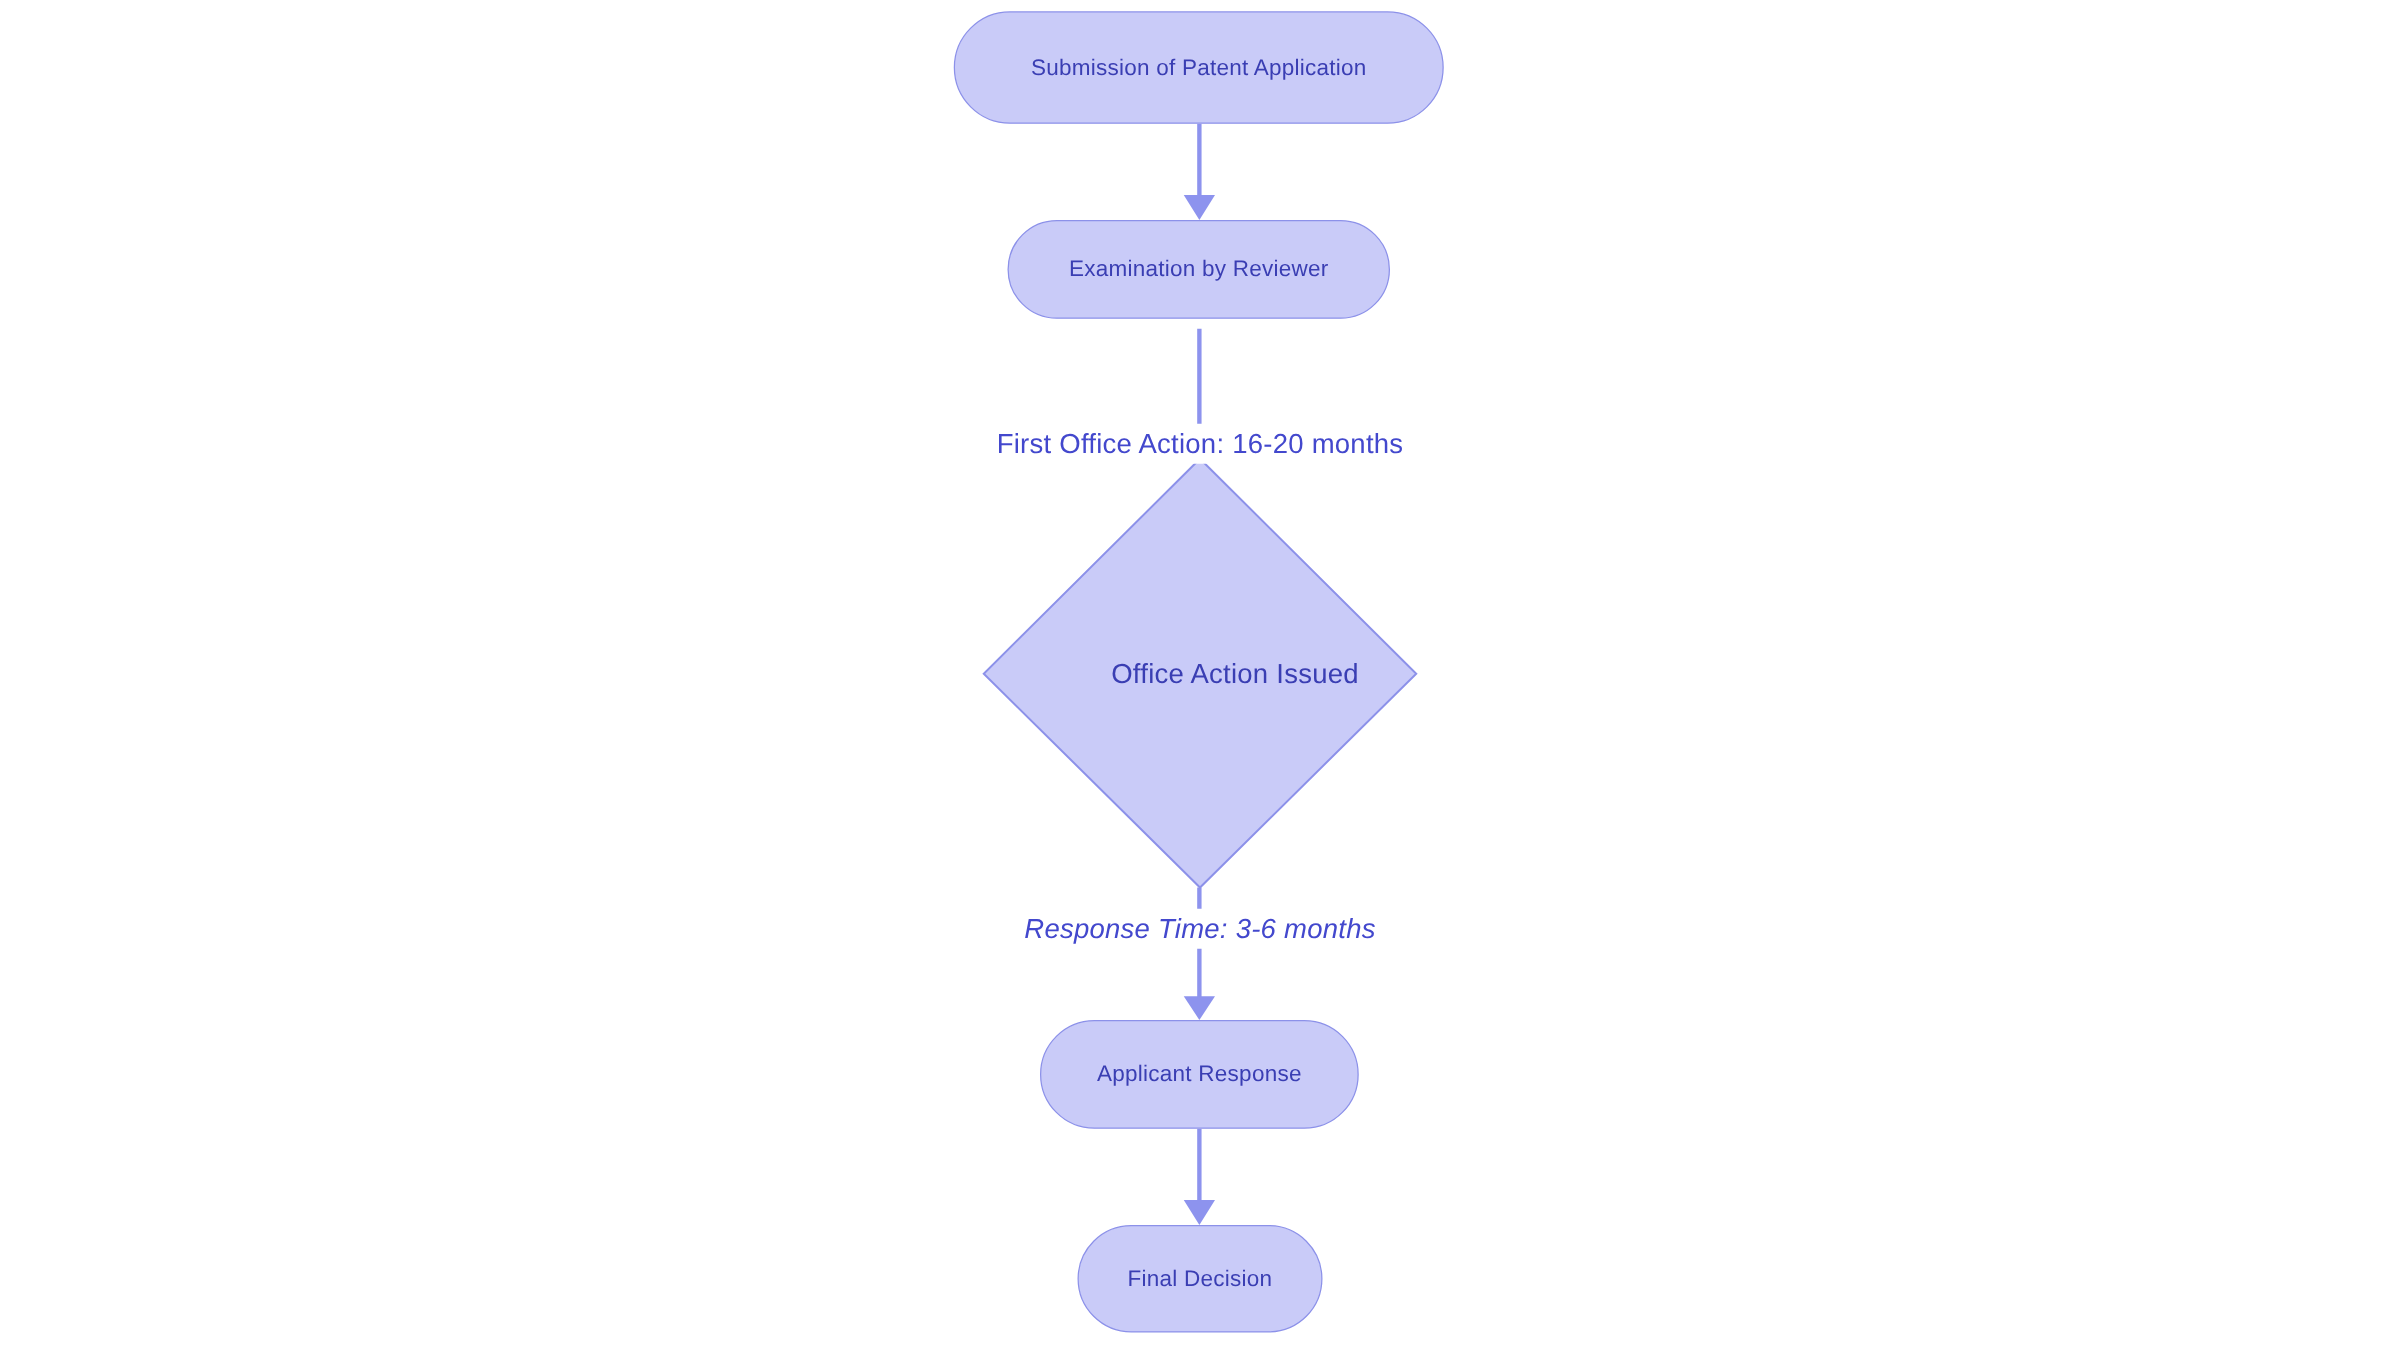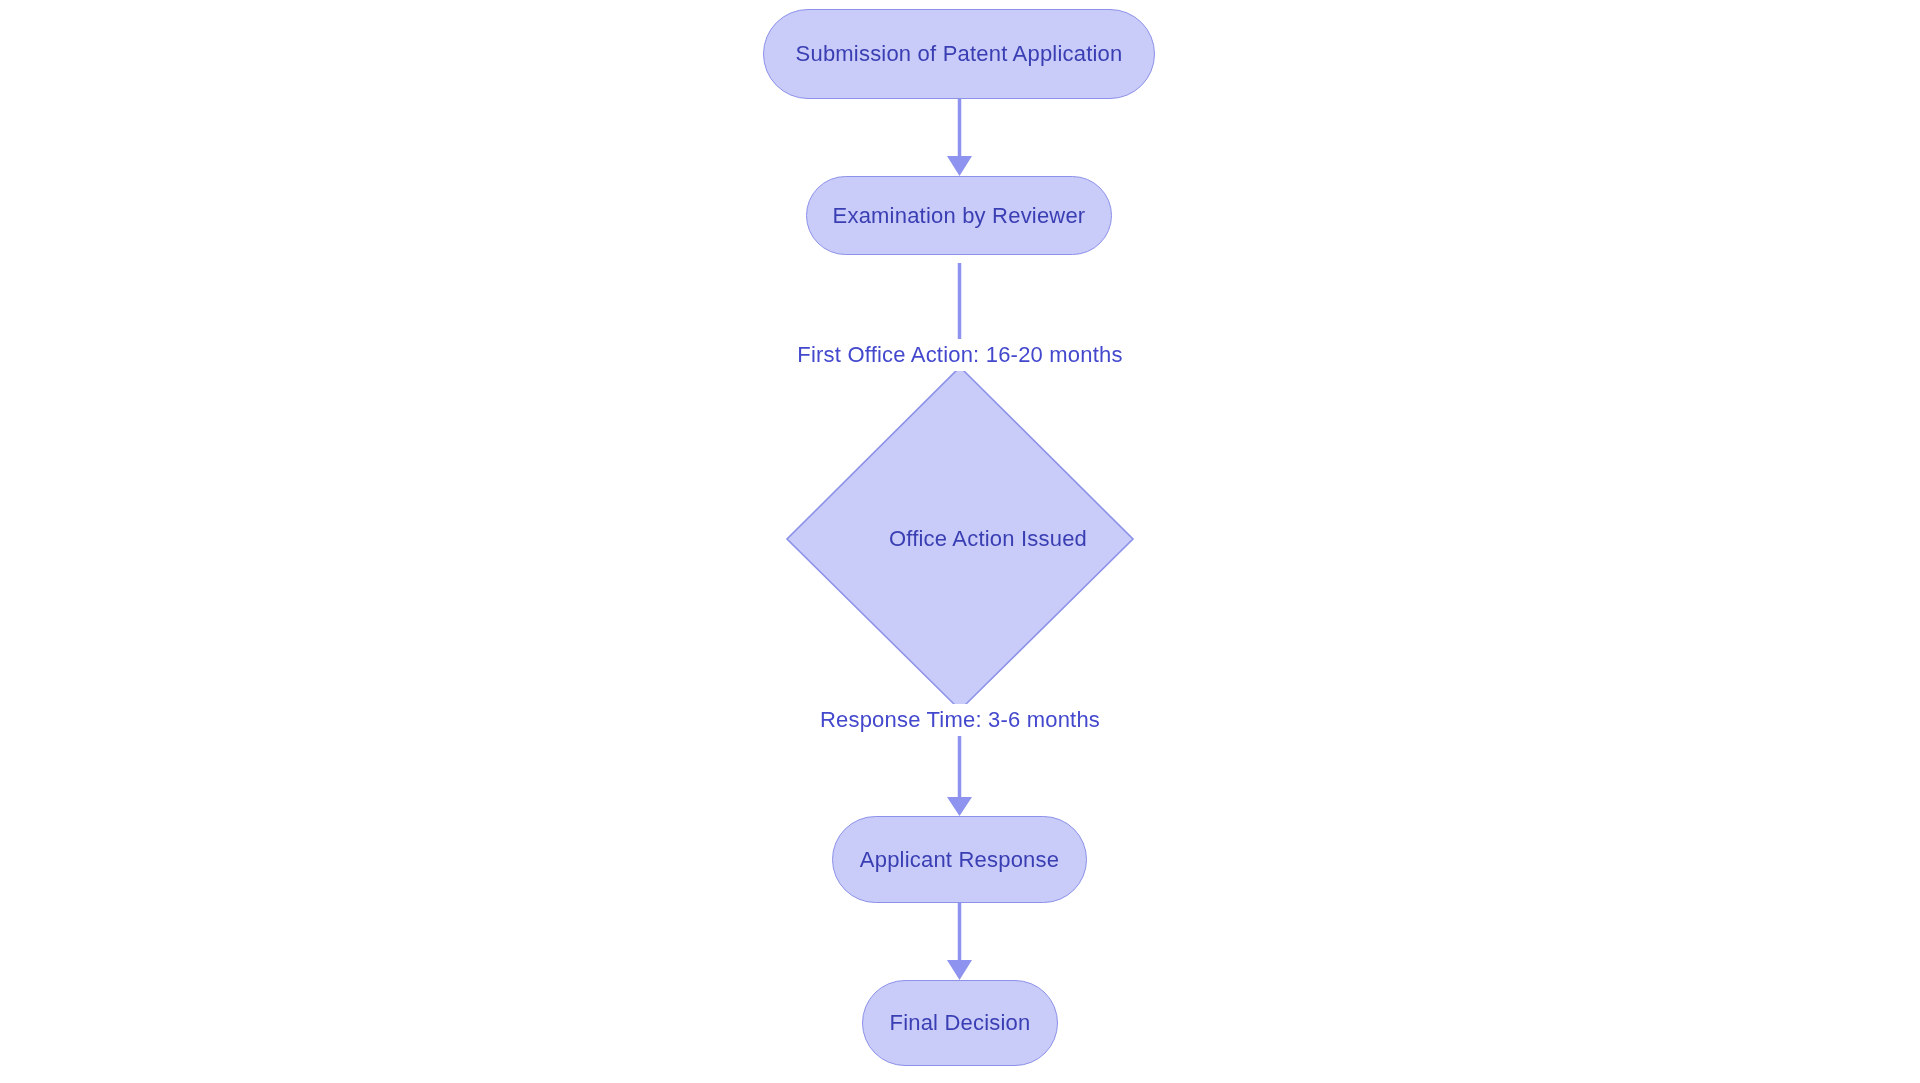--- a/index.html
+++ b/index.html
@@ -36,21 +36,21 @@
   .pill {
     position: absolute;
     box-sizing: border-box;
     background: #c9cbf8;
     border: 1.6px solid #8c91e9;
     border-radius: 999px;
     display: flex;
     align-items: center;
     justify-content: center;
     color: #3a3eb3;
-    font-size: 22px;
+    font-size: 18px;
     letter-spacing: 0.2px;
     white-space: nowrap;
   }
   .node-submission        { left: 763px; top: 9px;   width: 392px; height: 90px; }
   .node-examination       { left: 806px; top: 176px; width: 306px; height: 79px; }
   .node-applicant-response{ left: 832px; top: 816px; width: 255px; height: 87px; justify-content: center; }
   .node-final-decision    { left: 862px; top: 980px; width: 196px; height: 86px; }
   .diamond-label {
     position: absolute;
     left: 988px;
@@ -65,21 +65,21 @@
     position: absolute;
     transform: translate(-50%, -50%);
     background: #ffffff;
     padding: 3px 8px;
     color: #4348cd;
     font-size: 22px;
     letter-spacing: 0.2px;
     white-space: nowrap;
   }
   .edge-label-1 { left: 960px; top: 315px; margin-top: 40px; }
-  .edge-label-2 { left: 960px; top: 720px; }
+  .edge-label-2 { left: 960px; top: 743px; font-style: italic; }
 </style>
 </head>
 <body>
 
 <div class="canvas">
 
   <svg class="connector-layer" width="1920" height="1083" viewBox="0 0 1920 1083">
     <g>
       <line class="edge-line" x1="959.5" y1="99" x2="959.5" y2="157"></line>
       <polygon class="edge-head" points="947,156 972,156 959.5,176"></polygon>

